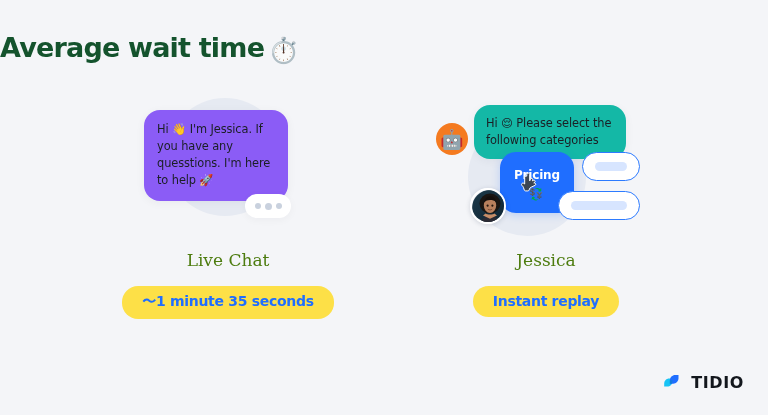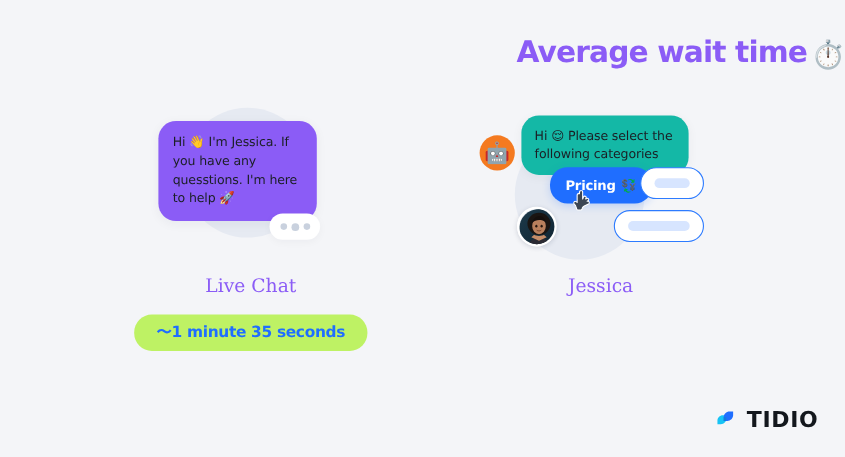--- a/index.html
+++ b/index.html
@@ -20,26 +20,26 @@
     width: 768px;
     height: 415px;
   }
 
   
   .page-title {
     position: absolute;
     top: 32px;
     left: 0;
     width: 768px;
-    text-align: right;
+    text-align: left;
     font-family: "DejaVu Sans", sans-serif;
     font-weight: bold;
     font-size: 27px;
     letter-spacing: -0.8px;
-    color: #8b5cf6;
+    color: #14532d;
     white-space: nowrap;
   }
   .page-title .emoji {
     font-size: 25px;
     vertical-align: -2px;
     margin-left: 4px;
   }
 
   
   .column {
@@ -149,33 +149,34 @@
     color: #1b1f25;
     box-shadow: 0 2px 10px rgba(20,30,60,0.05);
     letter-spacing: -0.1px;
   }
 
   .btn-pricing {
     position: absolute;
     left: 104px;
     top: 62px;
     height: 29px;
-    padding: 2px 14px;
+    padding: 16px 14px;
     background: #1f6eff;
     border-radius: 16px;
     display: flex;
     align-items: center;
     gap: 5px;
     color: #ffffff;
     font-family: "DejaVu Sans", sans-serif;
     font-weight: bold;
     font-size: 12px;
     letter-spacing: -0.2px;
     box-shadow: 0 2px 8px rgba(31,110,255,0.22);
     cursor: pointer;
+    flex-direction: column;
   }
   .btn-pricing .emoji { font-size: 11.5px; }
 
   .cursor-hand {
     position: absolute;
     left: 125px;
     top: 83px;
     width: 17px;
     height: 20px;
     pointer-events: none;
@@ -217,34 +218,34 @@
 
   
   .col-label {
     position: absolute;
     top: 160px;
     left: 0;
     width: 300px;
     text-align: center;
     font-family: "DejaVu Serif", serif;
     font-size: 17px;
-    color: #8b5cf6;
+    color: #4d7c0f;
     white-space: nowrap;
   }
 
   .badge-wrap {
     position: absolute;
     top: 196px;
     left: 0;
     width: 300px;
     display: flex;
     justify-content: center;
   }
   .badge {
-    background: #bef264;
+    background: #fde047;
     color: #1f6eff;
     font-family: "DejaVu Sans", sans-serif;
     font-weight: bold;
     font-size: 14px;
     letter-spacing: -0.3px;
     border-radius: 16px;
     padding: 7px 20px 8px 20px;
     white-space: nowrap;
   }
 
@@ -254,21 +255,21 @@
     right: 24px;
     bottom: 22px;
     display: flex;
     align-items: center;
     gap: 7px;
   }
   .logo-mark { width: 22px; height: 22px; display: block; }
   .logo-text {
     font-family: "DejaVu Sans", sans-serif;
     font-weight: bold;
-    font-size: 20px;
+    font-size: 16px;
     letter-spacing: 0.6px;
     color: #13171d;
   }
 </style>
 </head>
 <body>
 
 <div id="stage">
 
   <div class="page-title">
@@ -344,20 +345,23 @@
             <ellipse cx="20.4" cy="15.6" rx="1" ry="1.2" fill="#26170f"></ellipse>
             <path d="M16.2 19.4c1.1.8 2.5.8 3.6 0" stroke="#7e4a33" stroke-width="0.9" fill="none" stroke-linecap="round"></path>
             <path d="M13.6 23.4c1.4 1.4 7.4 1.4 8.8 0l2.6 2.2-7 3.2-7-3.2z" fill="#c68d68"></path>
           </g>
         </svg>
       </div>
     </div>
 
     <div class="col-label">Jessica</div>
 
+    <div class="badge-wrap">
+      <div class="badge">Instant replay</div>
+    </div>
   </div>
 
   <div class="logo">
     <svg class="logo-mark" viewBox="0 0 24 24">
       <path d="M2.4 13.6c0-3 2.4-5.4 5.4-5.4h3.4v3.4c0 3-2.4 5.4-5.4 5.4H2.4z" fill="#17c3f5"></path>
       <path d="M8.6 10.2c0-3.2 2.6-5.8 5.8-5.8h3.6V8c0 3.2-2.6 5.8-5.8 5.8H8.6z" fill="#1f6eff"></path>
       <path d="M8.6 10.2h2.6v1.4c0 1-.1 1.6-.4 2.2H8.6z" fill="#0f7fd6" opacity="0.85"></path>
     </svg>
     <span class="logo-text">TIDIO</span>
   </div>

